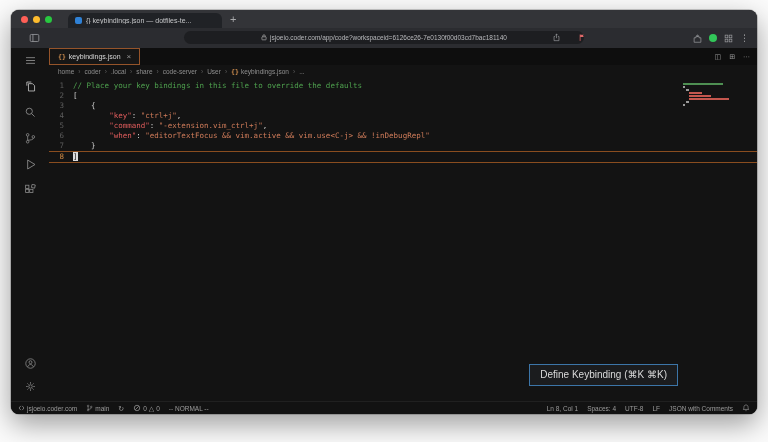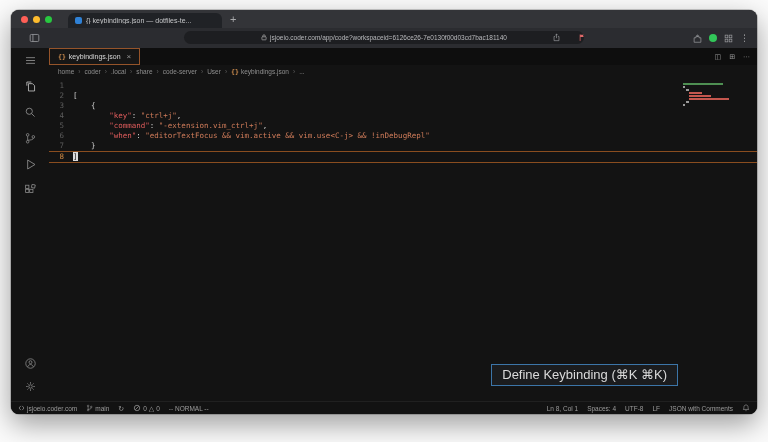--- a/index.html
+++ b/index.html
@@ -59,21 +59,21 @@
   .tok-punct{color:#cfcfcf}
   .tok-prop{color:#e25d5d}
   .tok-str{color:#d07c5a}
   .cursor-block{background:#dcdcdc;color:#131313}
 
   .minimap{position:absolute;right:14px;top:5px;width:60px}
   .mm-line{height:2px;margin-bottom:1px}
   .mm-bar{height:2px}
 
   .define-btn{position:absolute;right:79px;bottom:15px;height:22px;padding:0 10px;display:flex;align-items:center;
-              background:#1b1c1e;border:1px solid #3c75a8;color:#dadada;font-size:13px;
+              background:#1b1c1e;border:1px solid #3c75a8;color:#dadada;font-size:10px;
               font-family:"Liberation Sans",sans-serif}
 
   .statusbar{position:absolute;left:0;right:0;bottom:0;height:13px;background:#121212;border-top:1px solid #202020;
              display:flex;align-items:center;justify-content:space-between;padding:0 7px;font-size:6.5px;color:#9c9c9c}
   .sb-group{display:flex;align-items:center;gap:9px}
   .sb-item{display:flex;align-items:center;gap:2px;white-space:nowrap}
   .glyph{font-size:7px;line-height:7px}
 </style>
 </head>
 <body>
@@ -197,21 +197,21 @@
           <span class="bc-sep">›</span>
           <span class="bc-item"><span>User</span></span>
           <span class="bc-sep">›</span>
           <span class="bc-item"><span class="bc-ico">{}</span><span>keybindings.json</span></span>
           <span class="bc-sep">›</span>
           <span class="bc-item"><span>...</span></span>
         </div>
 
       <div class="editor">
         <div class="code">
-            <div class="code-line"><span class="ln">1</span></div>
+            <div class="code-line"><span class="ln">1</span><span class="lc"><span class="tok-comment">// Place your key bindings in this file to override the defaults</span></span></div>
             <div class="code-line"><span class="ln">2</span><span class="lc"><span class="tok-punct">[</span></span></div>
             <div class="code-line"><span class="ln">3</span><span class="lc"><span class="tok-punct">    {</span></span></div>
             <div class="code-line"><span class="ln">4</span><span class="lc"><span class="tok-punct">        </span><span class="tok-prop">"key"</span><span class="tok-punct">: </span><span class="tok-str">"ctrl+j"</span><span class="tok-punct">,</span></span></div>
             <div class="code-line"><span class="ln">5</span><span class="lc"><span class="tok-punct">        </span><span class="tok-prop">"command"</span><span class="tok-punct">: </span><span class="tok-str">"-extension.vim_ctrl+j"</span><span class="tok-punct">,</span></span></div>
             <div class="code-line"><span class="ln">6</span><span class="lc"><span class="tok-punct">        </span><span class="tok-prop">"when"</span><span class="tok-punct">: </span><span class="tok-str">"editorTextFocus &amp;&amp; vim.active &amp;&amp; vim.use&lt;C-j&gt; &amp;&amp; !inDebugRepl"</span></span></div>
             <div class="code-line"><span class="ln">7</span><span class="lc"><span class="tok-punct">    }</span></span></div>
             <div class="code-line active"><span class="ln">8</span><span class="lc"><span class="tok-punct cursor-block">]</span></span></div>
           </div>
         <div class="minimap">
             <div class="mm-line">

